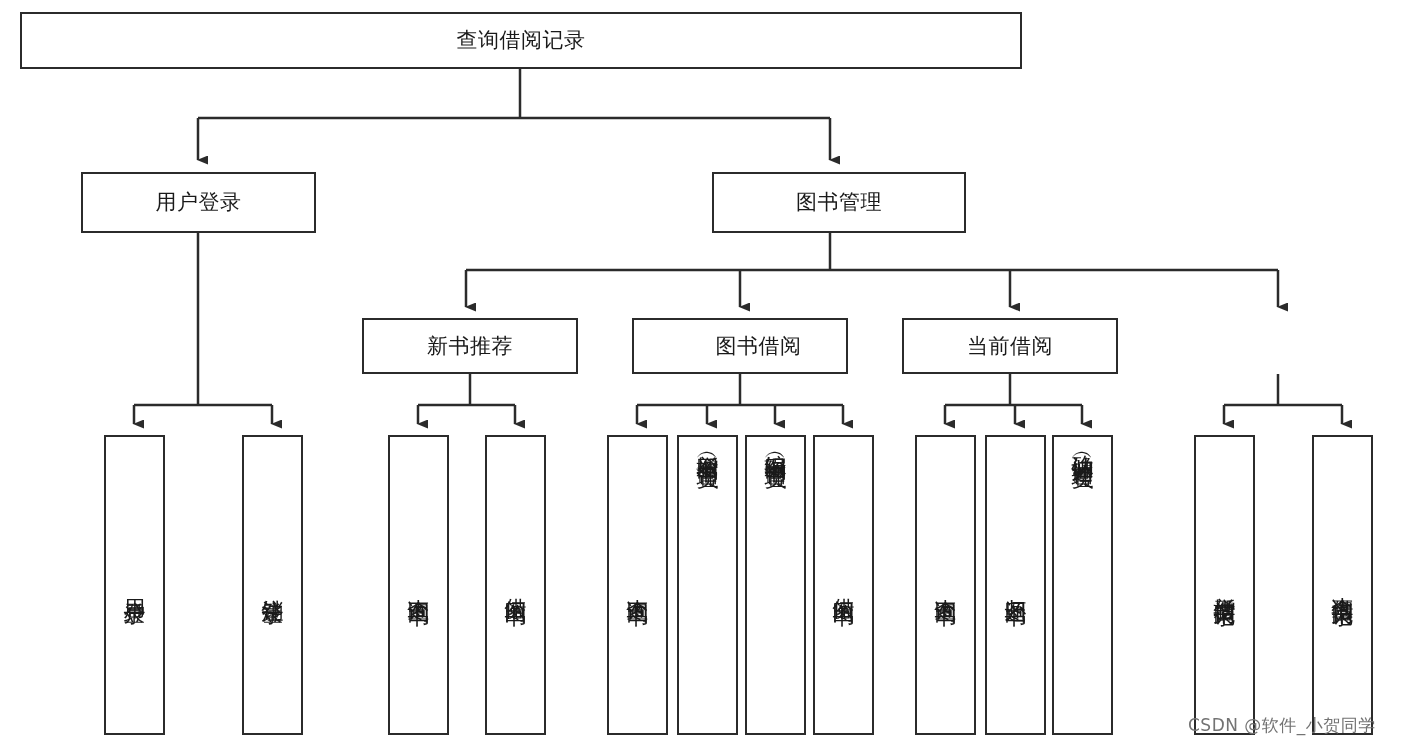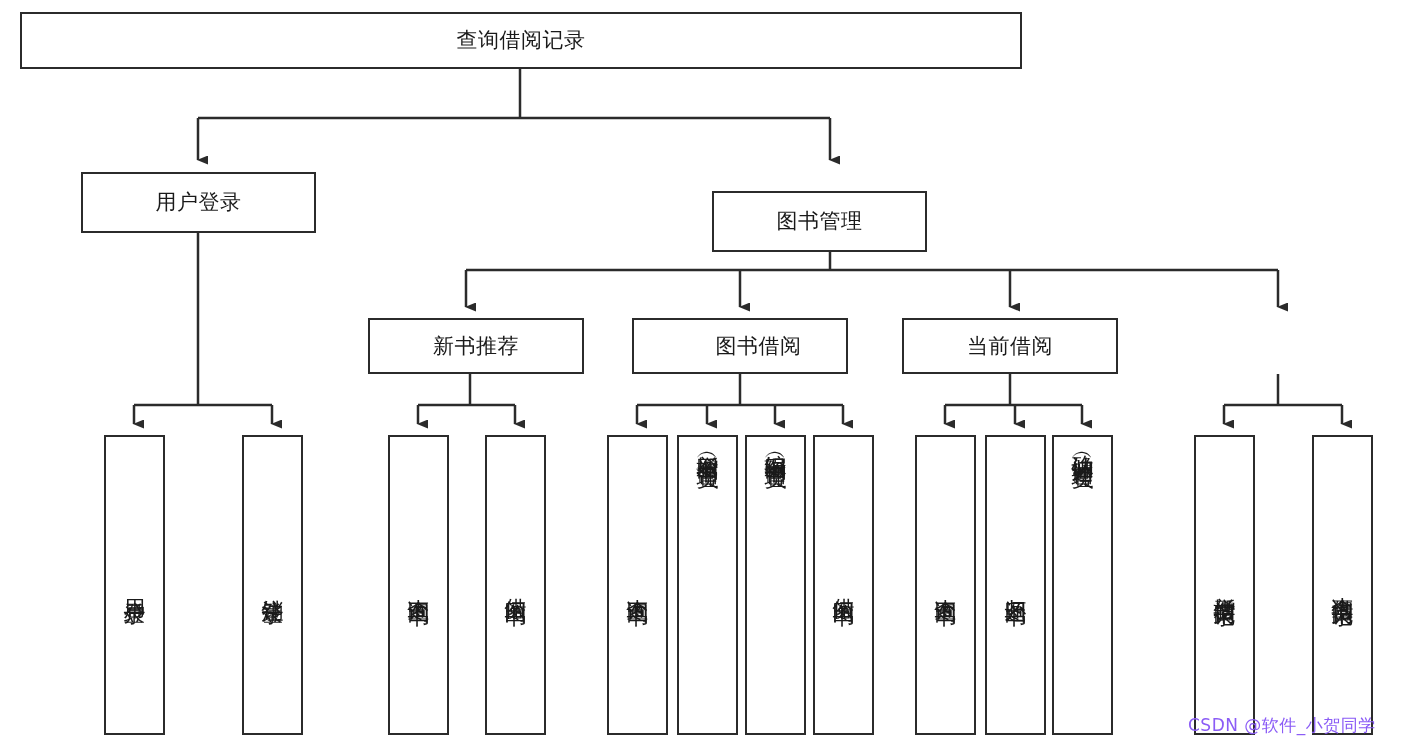--- a/index.html
+++ b/index.html
@@ -56,21 +56,21 @@
     white-space: nowrap;
   }
   .node.vert.centered {
     align-items: center;
   }
   .watermark {
     position: absolute;
     left: 1188px;
     top: 714px;
     font-size: 17px;
-    color: #8b5cf6;
+    color: #737373;
     white-space: nowrap;
     z-index: 3;
     letter-spacing: 0.5px;
   }
 </style>
 </head>
 <body>
 
 <div id="canvas">
 
@@ -124,25 +124,25 @@
     </g>
   </svg>
 
   <div class="node horiz" style="left:20px; top:12px; width:1002px; height:57px;">
     <span class="label">查询借阅记录</span>
   </div>
 
   <div class="node horiz" style="left:81px; top:172px; width:235px; height:61px;">
     <span class="label">用户登录</span>
   </div>
-  <div class="node horiz" style="left:712px; top:172px; width:215px; height:61px;margin-top:19px;">
+  <div class="node horiz" style="left:712px; top:172px; width:254px; height:61px;">
     <span class="label">图书管理</span>
   </div>
 
-  <div class="node horiz" style="left:362px; top:318px; width:216px; height:56px;margin-left:6px;">
+  <div class="node horiz" style="left:362px; top:318px; width:216px; height:56px;">
     <span class="label">新书推荐</span>
   </div>
   <div class="node horiz" style="left:632px; top:318px; width:216px; height:56px;padding-left:37px;">
     <span class="label">图书借阅</span>
   </div>
   <div class="node horiz" style="left:902px; top:318px; width:216px; height:56px;">
     <span class="label">当前借阅</span>
   </div>
 
   <div class="node vert centered" style="left:104px; top:435px; width:61px; height:300px;">

